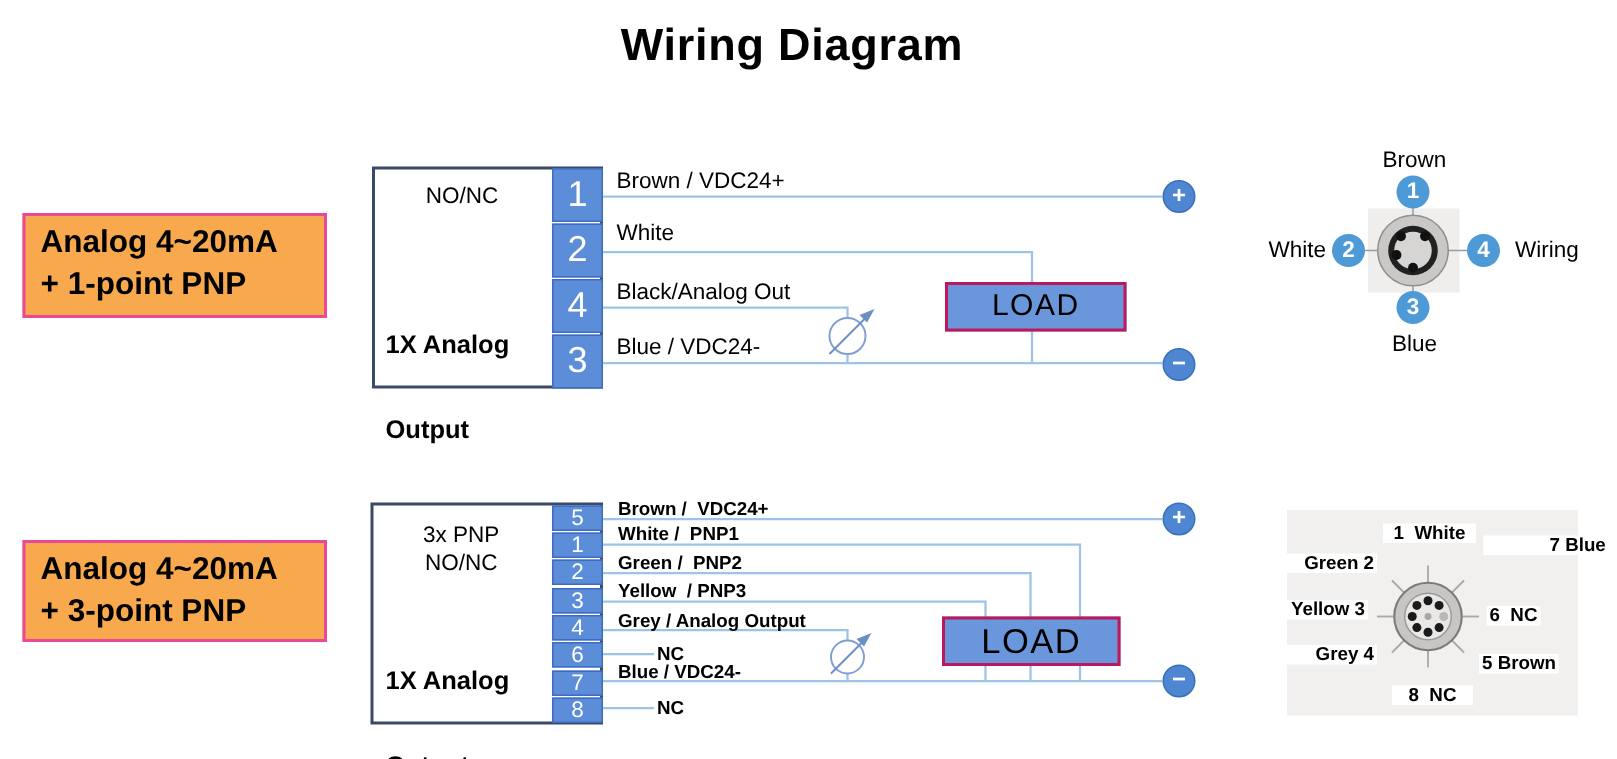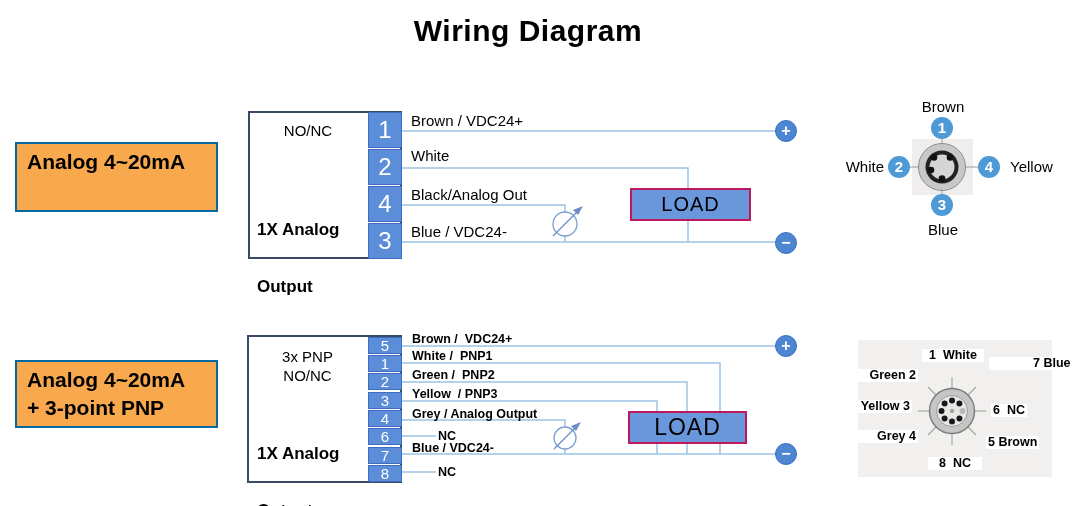--- a/index.html
+++ b/index.html
@@ -1,21 +1,21 @@
 <!DOCTYPE html>
 <html style="--accent-orange: #F8A94D; --pin-blue: #5B8DD9; --load-blue: #6A97DC; --wire-blue: #9DC3E6; --terminal-blue: #4E86D1; --connector-pin-blue: #4E9AD6;"><head>
 <meta charset="utf-8">
 <style>
   html,body{margin:0;padding:0;background:#fff;}
   #canvas{position:relative;width:1078px;height:506px;background:#fff;
           font-family:"Liberation Sans", sans-serif;color:#000;overflow:hidden;}
   .abs{position:absolute;}
   .title{left:0;width:1056px;top:14px;text-align:center;font-size:30px;font-weight:bold;letter-spacing:.5px;}
   .orange-label{width:203px;height:70px;background:var(--accent-orange,#F8A94D);
-      border:2px solid #0369a1;box-sizing:border-box;font-size:21px;font-weight:bold;
+      border:2px solid #ec4899;box-sizing:border-box;font-size:21px;font-weight:bold;
       line-height:28px;padding:4px 0 0 10px;}
   .device-box{background:#fff;border:2px solid #3A4A66;box-sizing:border-box;}
   .dev-type{text-align:center;font-size:15px;line-height:19px;}
   .dev-out{font-size:17px;font-weight:bold;line-height:19px;white-space:pre;}
   .pin-cell{left:368px;width:34px;background:var(--pin-blue,#5B8DD9);border:1px solid #3D6CC0;
       box-sizing:border-box;color:#fff;text-align:center;}
   .pin-cell.s1{height:36px;font-size:24px;line-height:34px;}
   .pin-cell.s2{height:17px;font-size:15px;line-height:15px;}
   .wire-label{white-space:pre;}
   .wire-label.s1{left:411px;font-size:15px;}
@@ -107,20 +107,21 @@
       <circle cx="959.4" cy="418.4" r="3" fill="#1A1A1A"></circle>
       <circle cx="962.5" cy="411" r="3" fill="#B9B8B6"></circle>
       <circle cx="952" cy="411" r="2.3" fill="#A8A7A5"></circle>
     </g>
   </svg>
 
   <div class="abs title">Wiring Diagram</div>
 
   <div class="abs orange-label" style="left:15px;top:142px;">
     <div>Analog 4~20mA</div>
+    <div>+ 1-point PNP</div>
   </div>
 
   <div class="abs device-box" style="left:248px;top:111px;width:154px;height:148px;"></div>
   <div class="abs dev-type" style="left:248px;top:121px;width:120px;">
     <div>NO/NC</div>
   </div>
   <div class="abs dev-out" style="left:257px;top:182px;">
     <div>1X Analog</div>
     <div>Output</div>
   </div>
@@ -137,21 +138,21 @@
 
   <div class="abs load-box" style="left:630px;top:188px;width:121px;height:33px;font-size:20px;">LOAD</div>
   <div class="abs term" style="left:775px;top:120px;">+</div>
   <div class="abs term" style="left:775px;top:232px;">−</div>
 
   <div class="abs conn-label ta-c" style="left:912px;top:98px;width:62px;">Brown</div>
   <div class="abs pin-circle" style="left:931px;top:117px;">1</div>
   <div class="abs conn-label ta-r" style="left:834px;top:158px;width:50px;">White</div>
   <div class="abs pin-circle" style="left:888px;top:156px;">2</div>
   <div class="abs pin-circle" style="left:978px;top:156px;">4</div>
-  <div class="abs conn-label" style="left:1010px;top:158px;">Yellow</div>
+  <div class="abs conn-label" style="left:1010px;top:158px;">Wiring</div>
   <div class="abs pin-circle" style="left:931px;top:194px;">3</div>
   <div class="abs conn-label ta-c" style="left:912px;top:221px;width:62px;">Blue</div>
 
   <div class="abs orange-label" style="left:15px;top:360px;height:68px;">
     <div>Analog 4~20mA</div>
     <div>+ 3-point PNP</div>
   </div>
 
   <div class="abs device-box" style="left:247px;top:335px;width:155px;height:148px;"></div>
   <div class="abs dev-type" style="left:247px;top:347px;width:121px;">

